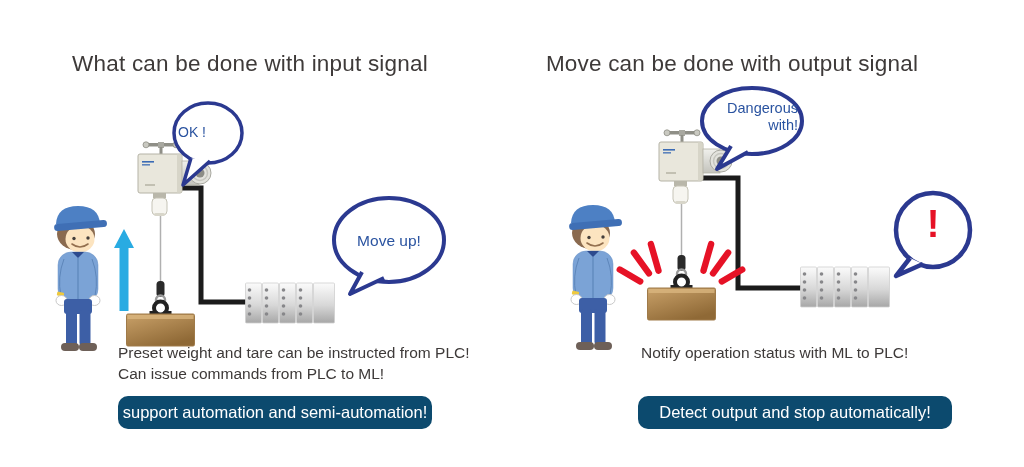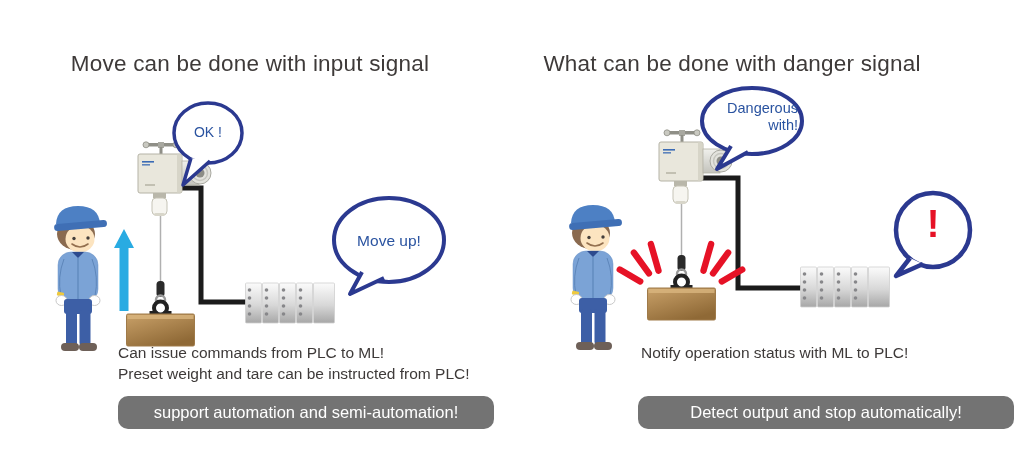--- a/index.html
+++ b/index.html
@@ -8,30 +8,30 @@
     font-family:"Liberation Sans", sans-serif;
   }
   .art{position:absolute;left:0;top:0;}
   .panel-title{
     position:absolute;top:51px;width:420px;text-align:center;
     font-size:22.5px;color:#3e3a39;letter-spacing:0.2px;white-space:nowrap;
   }
   .title-left{left:40px;}
   .title-right{left:522px;}
   .bubble-text{position:absolute;color:#2a53a0;}
-  .bt-ok{left:178px;top:124px;width:60px;text-align:center;font-size:14px;}
+  .bt-ok{left:178px;top:124px;width:60px;font-size:14px;}
   .bt-moveup{left:344px;top:232px;width:90px;text-align:center;font-size:15.5px;}
   .bt-dangerous{left:726px;top:100px;width:72px;text-align:right;font-size:14.5px;line-height:17px;}
   .bt-alert{left:917px;top:203px;width:32px;text-align:center;font-size:38px;font-weight:bold;color:#e61226;}
   .caption{position:absolute;font-size:15.5px;color:#3e3a39;line-height:21px;white-space:nowrap;}
   .cap-left{left:118px;top:342px;}
   .cap-right{left:641px;top:342px;}
   .banner{
-    position:absolute;top:396px;width:376px;height:33px;border-radius:10px;
-    background:#737373;color:#ffffff;font-size:16.5px;text-align:center;line-height:33px;
+    position:absolute;top:396px;width:314px;height:33px;border-radius:10px;
+    background:#0c4a6e;color:#ffffff;font-size:16.5px;text-align:center;line-height:33px;
     white-space:nowrap;
   }
   .banner-left{left:118px;}
   .banner-right{left:638px;}
 </style>
 </head>
 <body>
 
 <div class="stage">
 
@@ -173,34 +173,34 @@
         <path d="M731,146 L717,169 L748,152" fill="#ffffff" stroke="#2b3990" stroke-width="4" stroke-linejoin="round"></path>
       </g>
 
       <g>
         <circle cx="933" cy="230" r="37" fill="#ffffff" stroke="#2b3990" stroke-width="4.5"></circle>
         <path d="M910,258 L896,276 L923,264" fill="#ffffff" stroke="#2b3990" stroke-width="4.5" stroke-linejoin="round"></path>
       </g>
     </g>
   </svg>
 
-  <div class="panel-title title-left">Move can be done with input signal</div>
-  <div class="panel-title title-right">What can be done with danger signal</div>
+  <div class="panel-title title-left">What can be done with input signal</div>
+  <div class="panel-title title-right">Move can be done with output signal</div>
 
   <div class="bubble-text bt-ok">OK !</div>
   <div class="bubble-text bt-moveup">Move up!</div>
   <div class="bubble-text bt-dangerous">
     <div>Dangerous</div>
     <div>with!</div>
   </div>
   <div class="bubble-text bt-alert">!</div>
 
   <div class="caption cap-left">
+    <div>Preset weight and tare can be instructed from PLC!</div>
     <div>Can issue commands from PLC to ML!</div>
-    <div>Preset weight and tare can be instructed from PLC!</div>
   </div>
   <div class="caption cap-right">
     <div>Notify operation status with ML to PLC!</div>
   </div>
 
   <div class="banner banner-left">support automation and semi-automation!</div>
   <div class="banner banner-right">Detect output and stop automatically!</div>
 
 </div>
 

